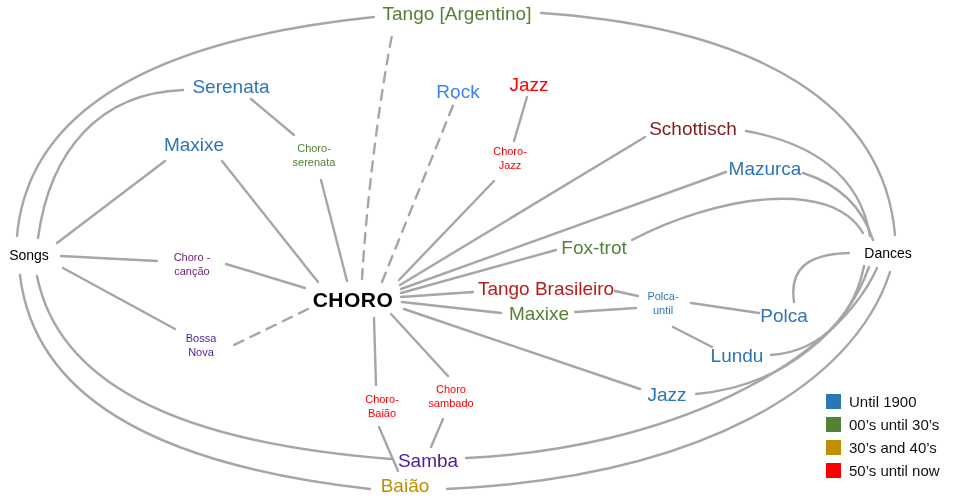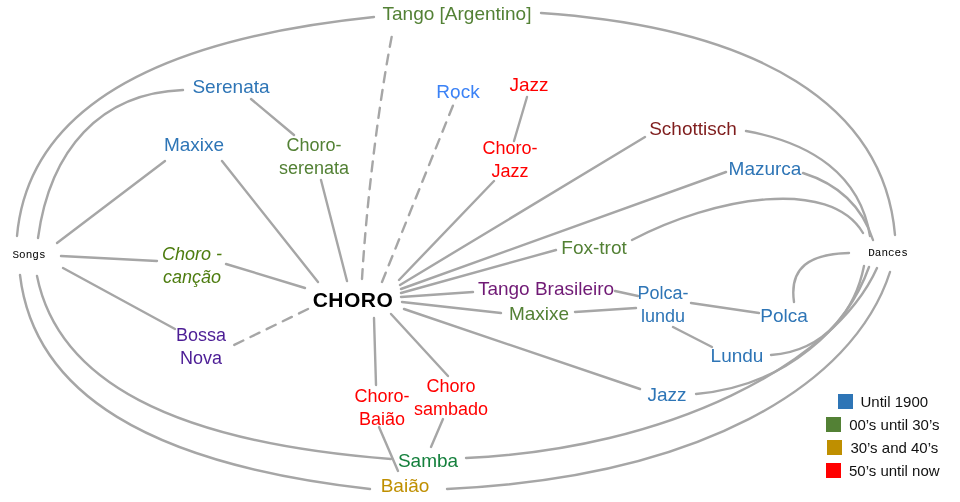--- a/index.html
+++ b/index.html
@@ -8,25 +8,25 @@
     font-family:"Liberation Sans","DejaVu Sans",sans-serif; overflow:hidden;
   }
   .edge-layer { position:absolute; left:0; top:0; width:960px; height:502px; }
   .edge { fill:none; stroke-width:2.4px; stroke-linecap:round; }
   .edge.dashed { stroke-dasharray:10 8; }
   .node {
     position:absolute; transform:translate(-50%,-50%);
     white-space:pre-line; text-align:center; line-height:1.15;
     font-size:19px;
   }
-  .node.small { font-size:18px; line-height:1.25; }
+  .node.small { font-size:11px; line-height:1.25; }
   .node.hub   { font-size:21px; font-weight:bold; letter-spacing:0.5px; }
-  .node.anchor{ font-size:11px;font-family:Liberation Mono, monospace; }
+  .node.anchor{ font-size:14px; }
   .legend { position:absolute; left:826px; top:393px; }
-  .legend-item { display:flex; align-items:center; margin-bottom:7px; height:16px;justify-content:center; }
+  .legend-item { display:flex; align-items:center; margin-bottom:7px; height:16px; }
   .legend-swatch { width:15px; height:15px; margin-right:8px; flex:0 0 auto; }
   .legend-label { font-size:15px; color:#111111; white-space:nowrap; }
 </style>
 </head>
 <body>
 
 <div class="stage">
   <svg class="edge-layer" viewBox="0 0 960 502" width="960" height="502" xmlns="http://www.w3.org/2000/svg">
       <path d="M 374,17 C 150,40 28,112 17,236" class="edge" stroke="#A6A6A6"></path>
       <path d="M 20,275 C 34,393 148,464 370,489" class="edge" stroke="#A6A6A6"></path>
@@ -76,37 +76,37 @@
       <div class="node" style="left: 231px; top: 87px; color: rgb(46, 117, 182);">Serenata</div>
       <div class="node" style="left: 458px; top: 92px; color: #3b82f6;">Rock</div>
       <div class="node" style="left: 529px; top: 85px; color: rgb(255, 0, 0);">Jazz</div>
       <div class="node" style="left: 194px; top: 145px; color: rgb(46, 117, 182);">Maxixe</div>
       <div class="node small" style="left: 314px; top: 156px; color: rgb(83, 129, 53);">Choro-
 serenata</div>
       <div class="node small" style="left: 510px; top: 159px; color: rgb(255, 0, 0);">Choro-
 Jazz</div>
       <div class="node" style="left: 693px; top: 129px; color: #7f1d1d;">Schottisch</div>
       <div class="node" style="left: 765px; top: 169px; color: rgb(46, 117, 182);">Mazurca</div>
-      <div class="node small" style="left: 192px; top: 265px; color: #4d7c0f; font-style: italic;">Choro -
+      <div class="node small" style="left: 192px; top: 265px; color: #701a75;">Choro -
 canção</div>
       <div class="node" style="left: 594px; top: 248px; color: rgb(83, 129, 53);">Fox-trot</div>
-      <div class="node" style="left: 546px; top: 289px; color: #701a75;">Tango Brasileiro</div>
+      <div class="node" style="left: 546px; top: 289px; color: #b91c1c;">Tango Brasileiro</div>
       <div class="node" style="left: 539px; top: 314px; color: rgb(83, 129, 53);">Maxixe</div>
       <div class="node small" style="left: 663px; top: 304px; color: rgb(46, 117, 182);">Polca-
-lundu</div>
+until</div>
       <div class="node" style="left: 784px; top: 316px; color: rgb(46, 117, 182);">Polca</div>
       <div class="node" style="left: 737px; top: 356px; color: rgb(46, 117, 182);">Lundu</div>
       <div class="node" style="left: 667px; top: 395px; color: rgb(46, 117, 182);">Jazz</div>
       <div class="node small" style="left: 201px; top: 346px; color: #4c1d95;">Bossa
 Nova</div>
       <div class="node small" style="left: 382px; top: 407px; color: rgb(255, 0, 0);">Choro-
 Baião</div>
       <div class="node small" style="left: 451px; top: 397px; color: rgb(255, 0, 0);">Choro
 sambado</div>
-      <div class="node" style="left: 428px; top: 461px; color: #15803d;">Samba</div>
+      <div class="node" style="left: 428px; top: 461px; color: #4c1d95;">Samba</div>
       <div class="node" style="left: 405px; top: 486px; color: rgb(191, 143, 0);">Baião</div>
     </div>
   <div class="legend">
       <div class="legend-item">
         <span class="legend-swatch" style="background: rgb(46, 117, 182);"></span>
         <span class="legend-label">Until 1900</span>
       </div>
       <div class="legend-item">
         <span class="legend-swatch" style="background: rgb(83, 129, 53);"></span>
         <span class="legend-label">00’s until 30’s</span>

